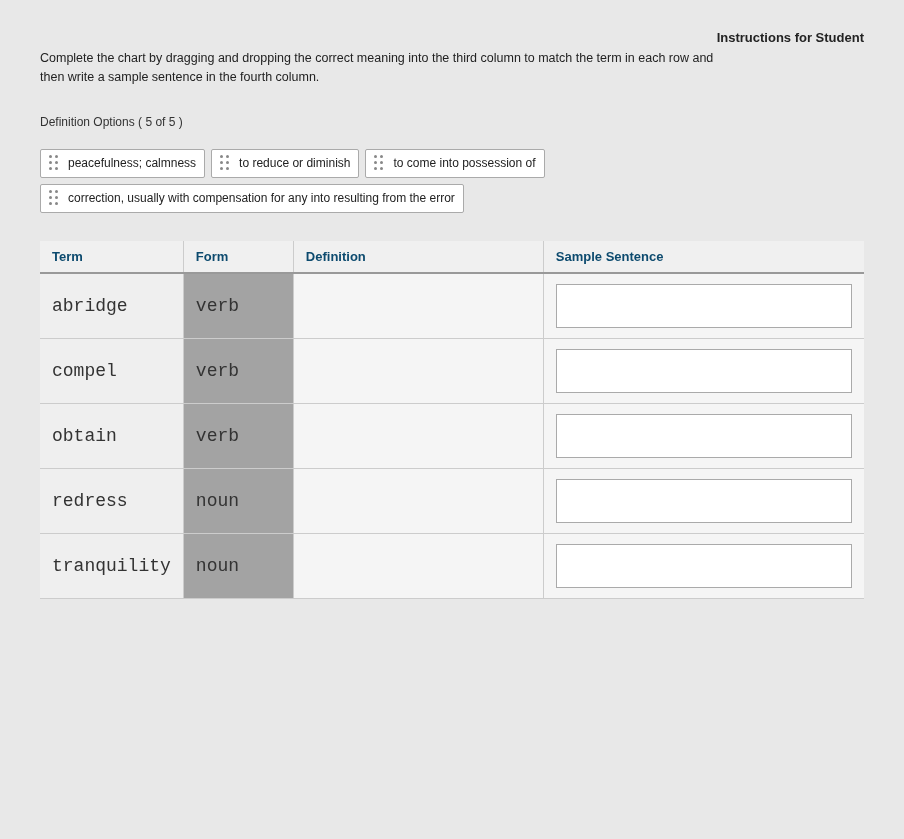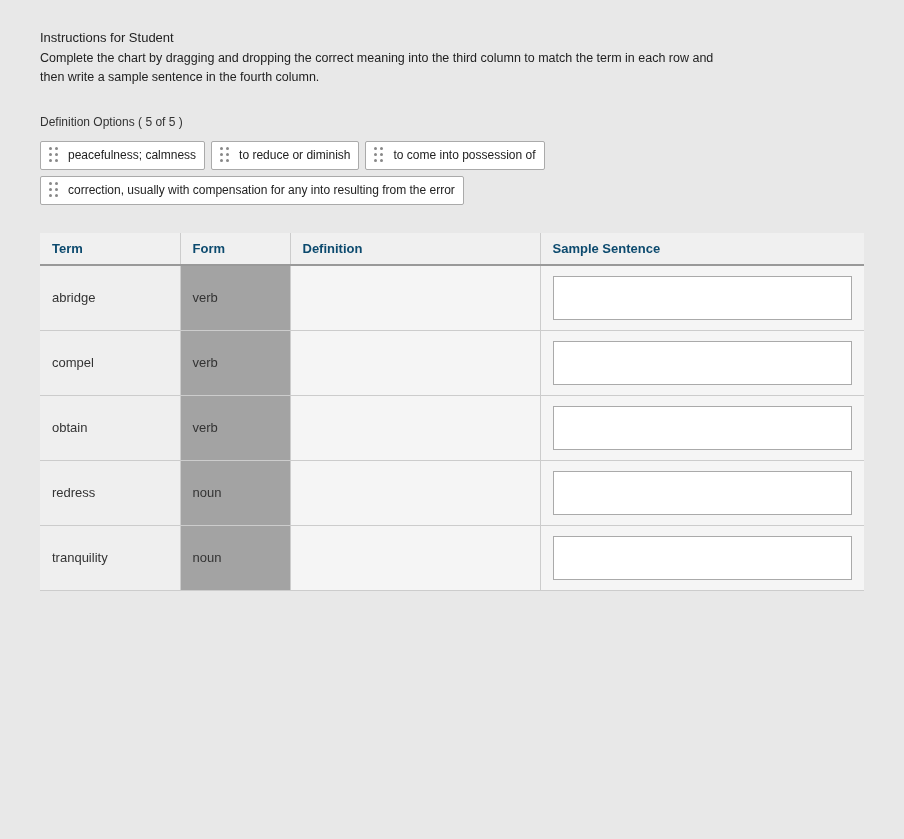--- a/index.html
+++ b/index.html
@@ -9,34 +9,35 @@
       font-family: Arial, sans-serif;
       font-size: 13px;
       color: #222;
       padding: 30px 40px;
       min-height: 839px;
       width: 904px;
     }
 
     .instructions-title {
       font-size: 13px;
-      font-weight: normal;
+      font-weight: bold;
       margin-bottom: 4px;
+      text-align: right;
     }
 
     .instructions-body {
       font-size: 12.5px;
       line-height: 1.5;
       margin-bottom: 28px;
       max-width: 700px;
     }
 
     .definition-options-label {
       font-size: 12px;
-      margin-bottom: 12px;
+      margin-bottom: 20px;
       color: #333;
     }
 
     .options-container {
       display: flex;
       flex-wrap: wrap;
       gap: 6px;
       margin-bottom: 28px;
       max-width: 820px;
     }
@@ -93,22 +94,23 @@
     .vocab-table th:last-child {
       border-right: none;
       margin-left: 28px;
     }
 
     .vocab-table td {
       padding: 10px 12px;
       border-right: 1px solid #ccc;
       border-bottom: 1px solid #ccc;
       vertical-align: middle;
-      font-size: 13px;
+      font-size: 18px;
       color: #333;
+      font-family: Liberation Mono, monospace;
     }
 
     .vocab-table td:last-child {
       border-right: none;
     }
 
     .vocab-table tbody tr td:first-child {
       font-weight: normal;
       width: 140px;
       background: #efefef;

